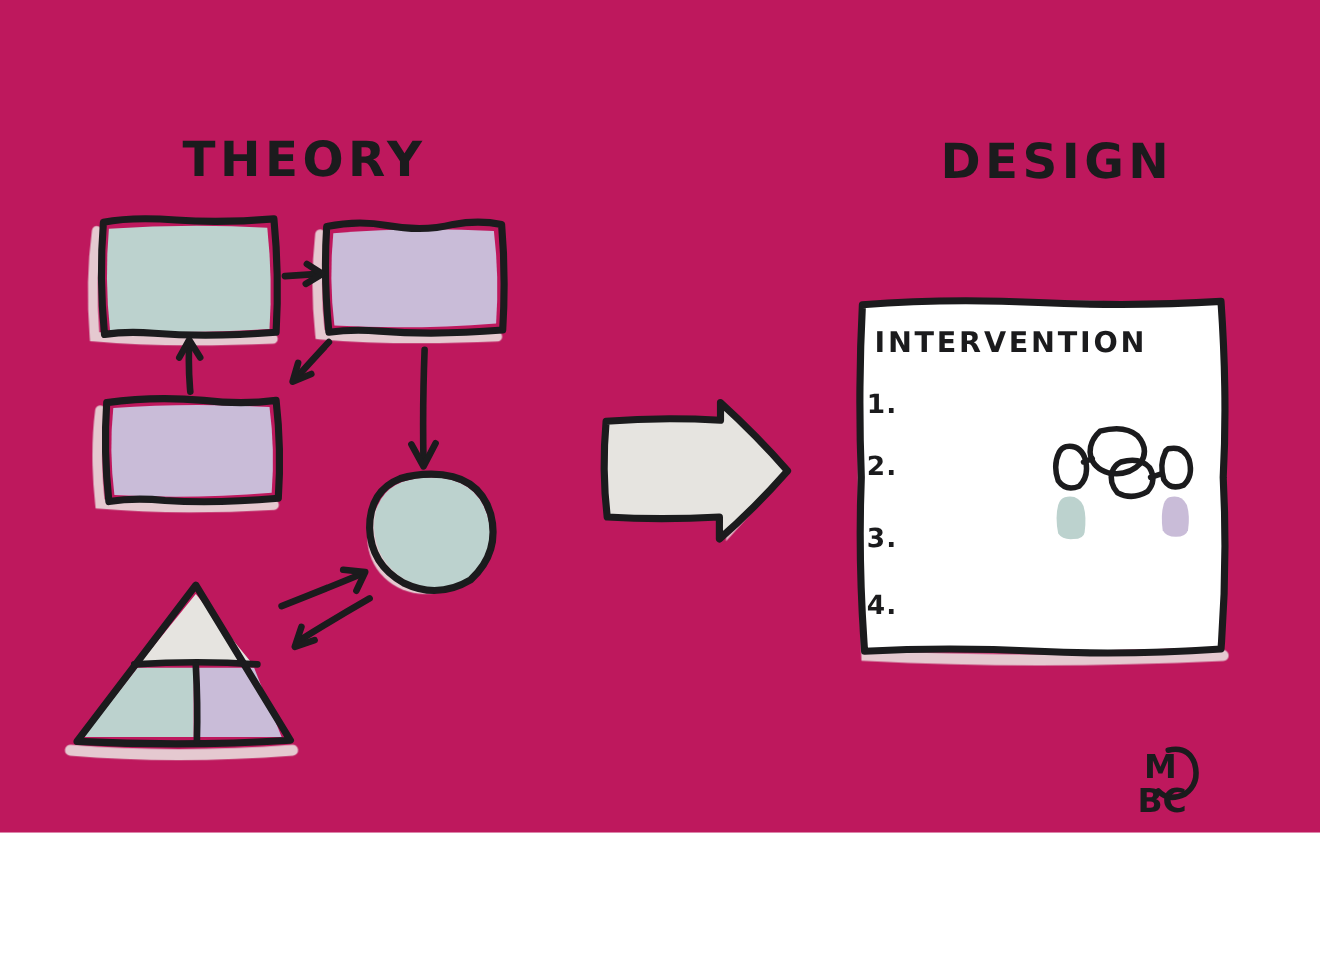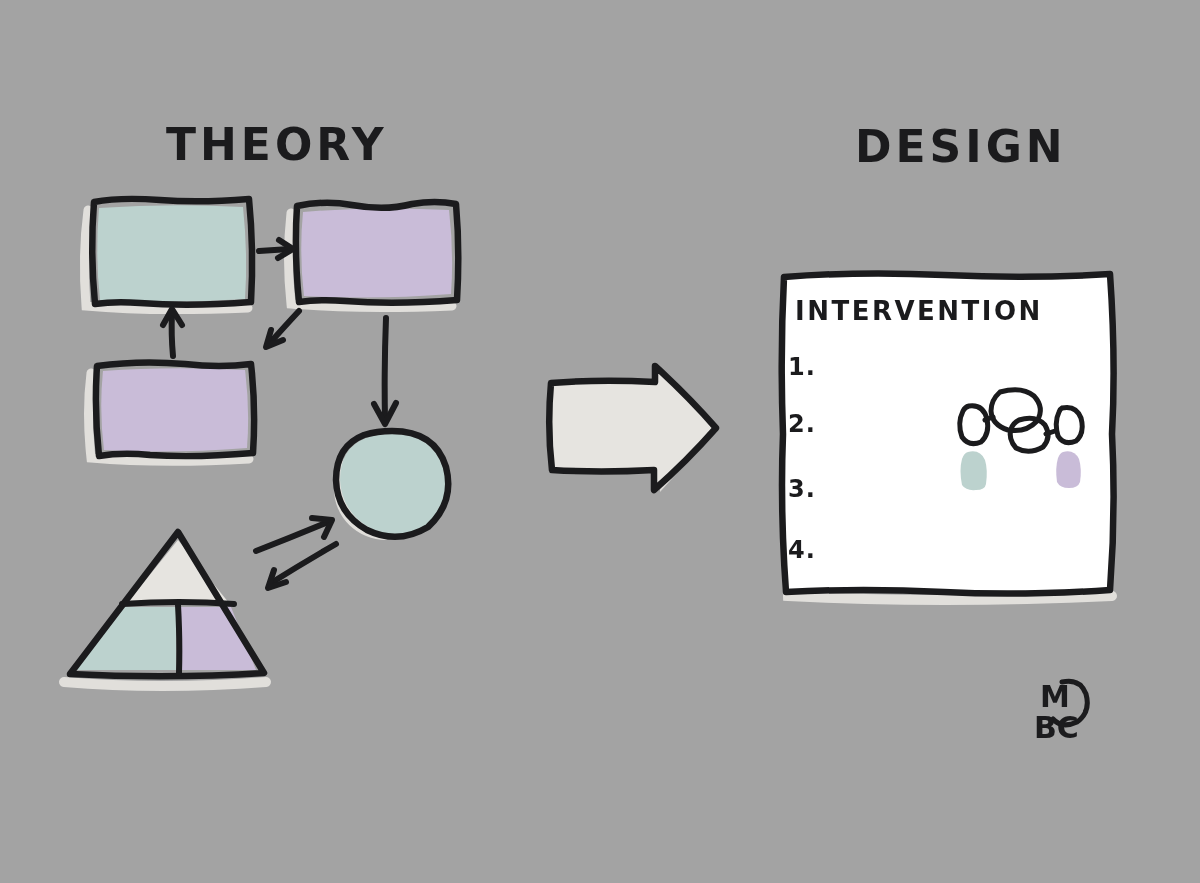--- a/index.html
+++ b/index.html
@@ -7,22 +7,22 @@
     margin: 0;
     padding: 0;
     background: #ffffff;
   }
   body {
     font-family: "DejaVu Sans", sans-serif;
   }
   #canvas {
     position: relative;
     width: 1200px;
-    height: 883px;
-    background: #a3a3a3;
+    height: 757px;
+    background: #be185d;
     overflow: hidden;
   }
   #sketch-svg {
     position: absolute;
     top: 0;
     left: 0;
     width: 1200px;
     height: 883px;
   }
   .hand-text {

